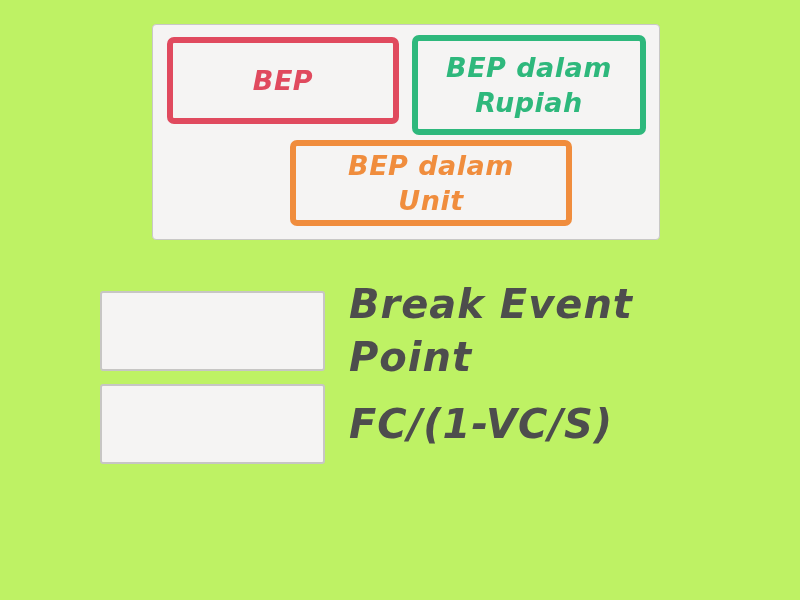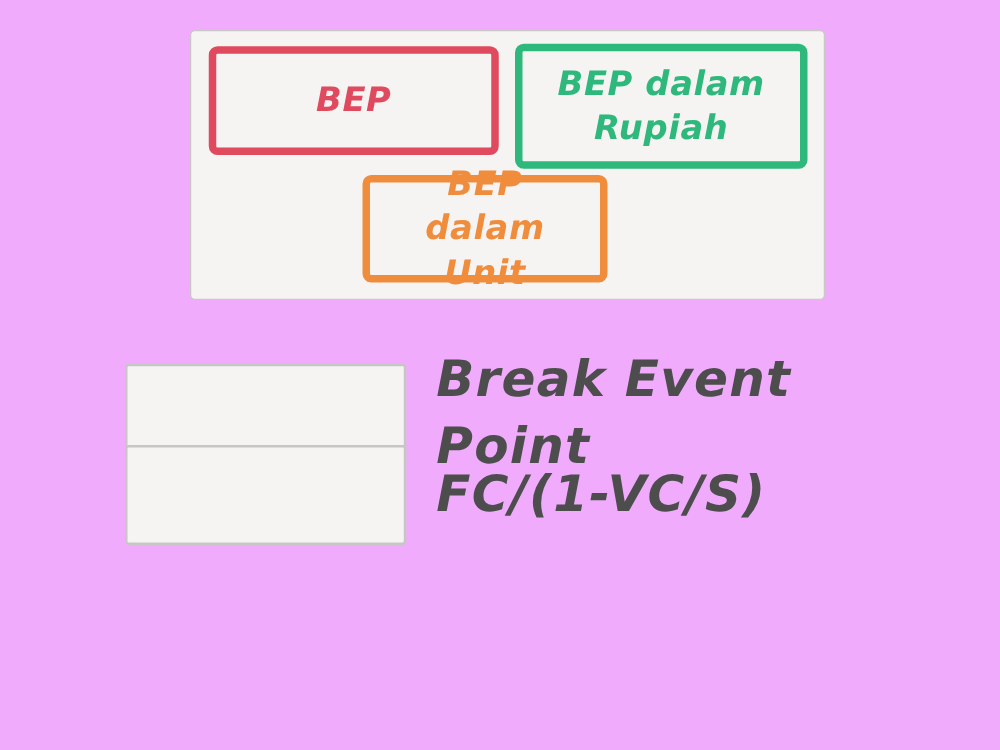--- a/index.html
+++ b/index.html
@@ -3,21 +3,21 @@
 <meta charset="utf-8">
 <style>
   html,body{margin:0;padding:0;}
   body{
     font-family:"DejaVu Sans","Liberation Sans",sans-serif;
     background:#e9e8e7;
   }
   .stage{
     position:relative;
     width:800px;height:600px;
-    background:#f0abfc;
+    background:#bef264;
     overflow:hidden;
   }
   
   .tray{
     position:absolute;
     left:152px;top:24px;
     width:508px;height:216px;
     background:#f5f4f3;
     border:1px solid #c9c8c6;
     border-radius:4px;
@@ -31,30 +31,30 @@
     display:flex;align-items:center;justify-content:center;
     text-align:center;
     font-weight:bold;font-style:italic;
     font-size:27px;line-height:1.3;
     background:transparent;
     cursor:grab;
     letter-spacing:0.5px;
   }
   .tile-bep{left:14px;top:12px;width:232px;height:87px;}
   .tile-rupiah{left:259px;top:10px;width:234px;height:100px;padding:0 24px;}
-  .tile-unit{left:137px;top:115px;width:196px;height:86px;padding:0 24px;}
+  .tile-unit{left:137px;top:115px;width:282px;height:86px;padding:0 24px;}
 
   
   .row{
     position:absolute;
     left:100px;
     display:flex;align-items:center;
   }
   .row-1{top:278px;}
-  .row-2{top:356px;}
+  .row-2{top:384px;}
   .row-3{top:482px;}
   .drop-box{
     width:225px;height:80px;
     box-sizing:border-box;
     background:#f5f4f3;
     border:2px solid #c7c6c4;
     border-radius:3px;
     flex:none;
   }
   .definition{

